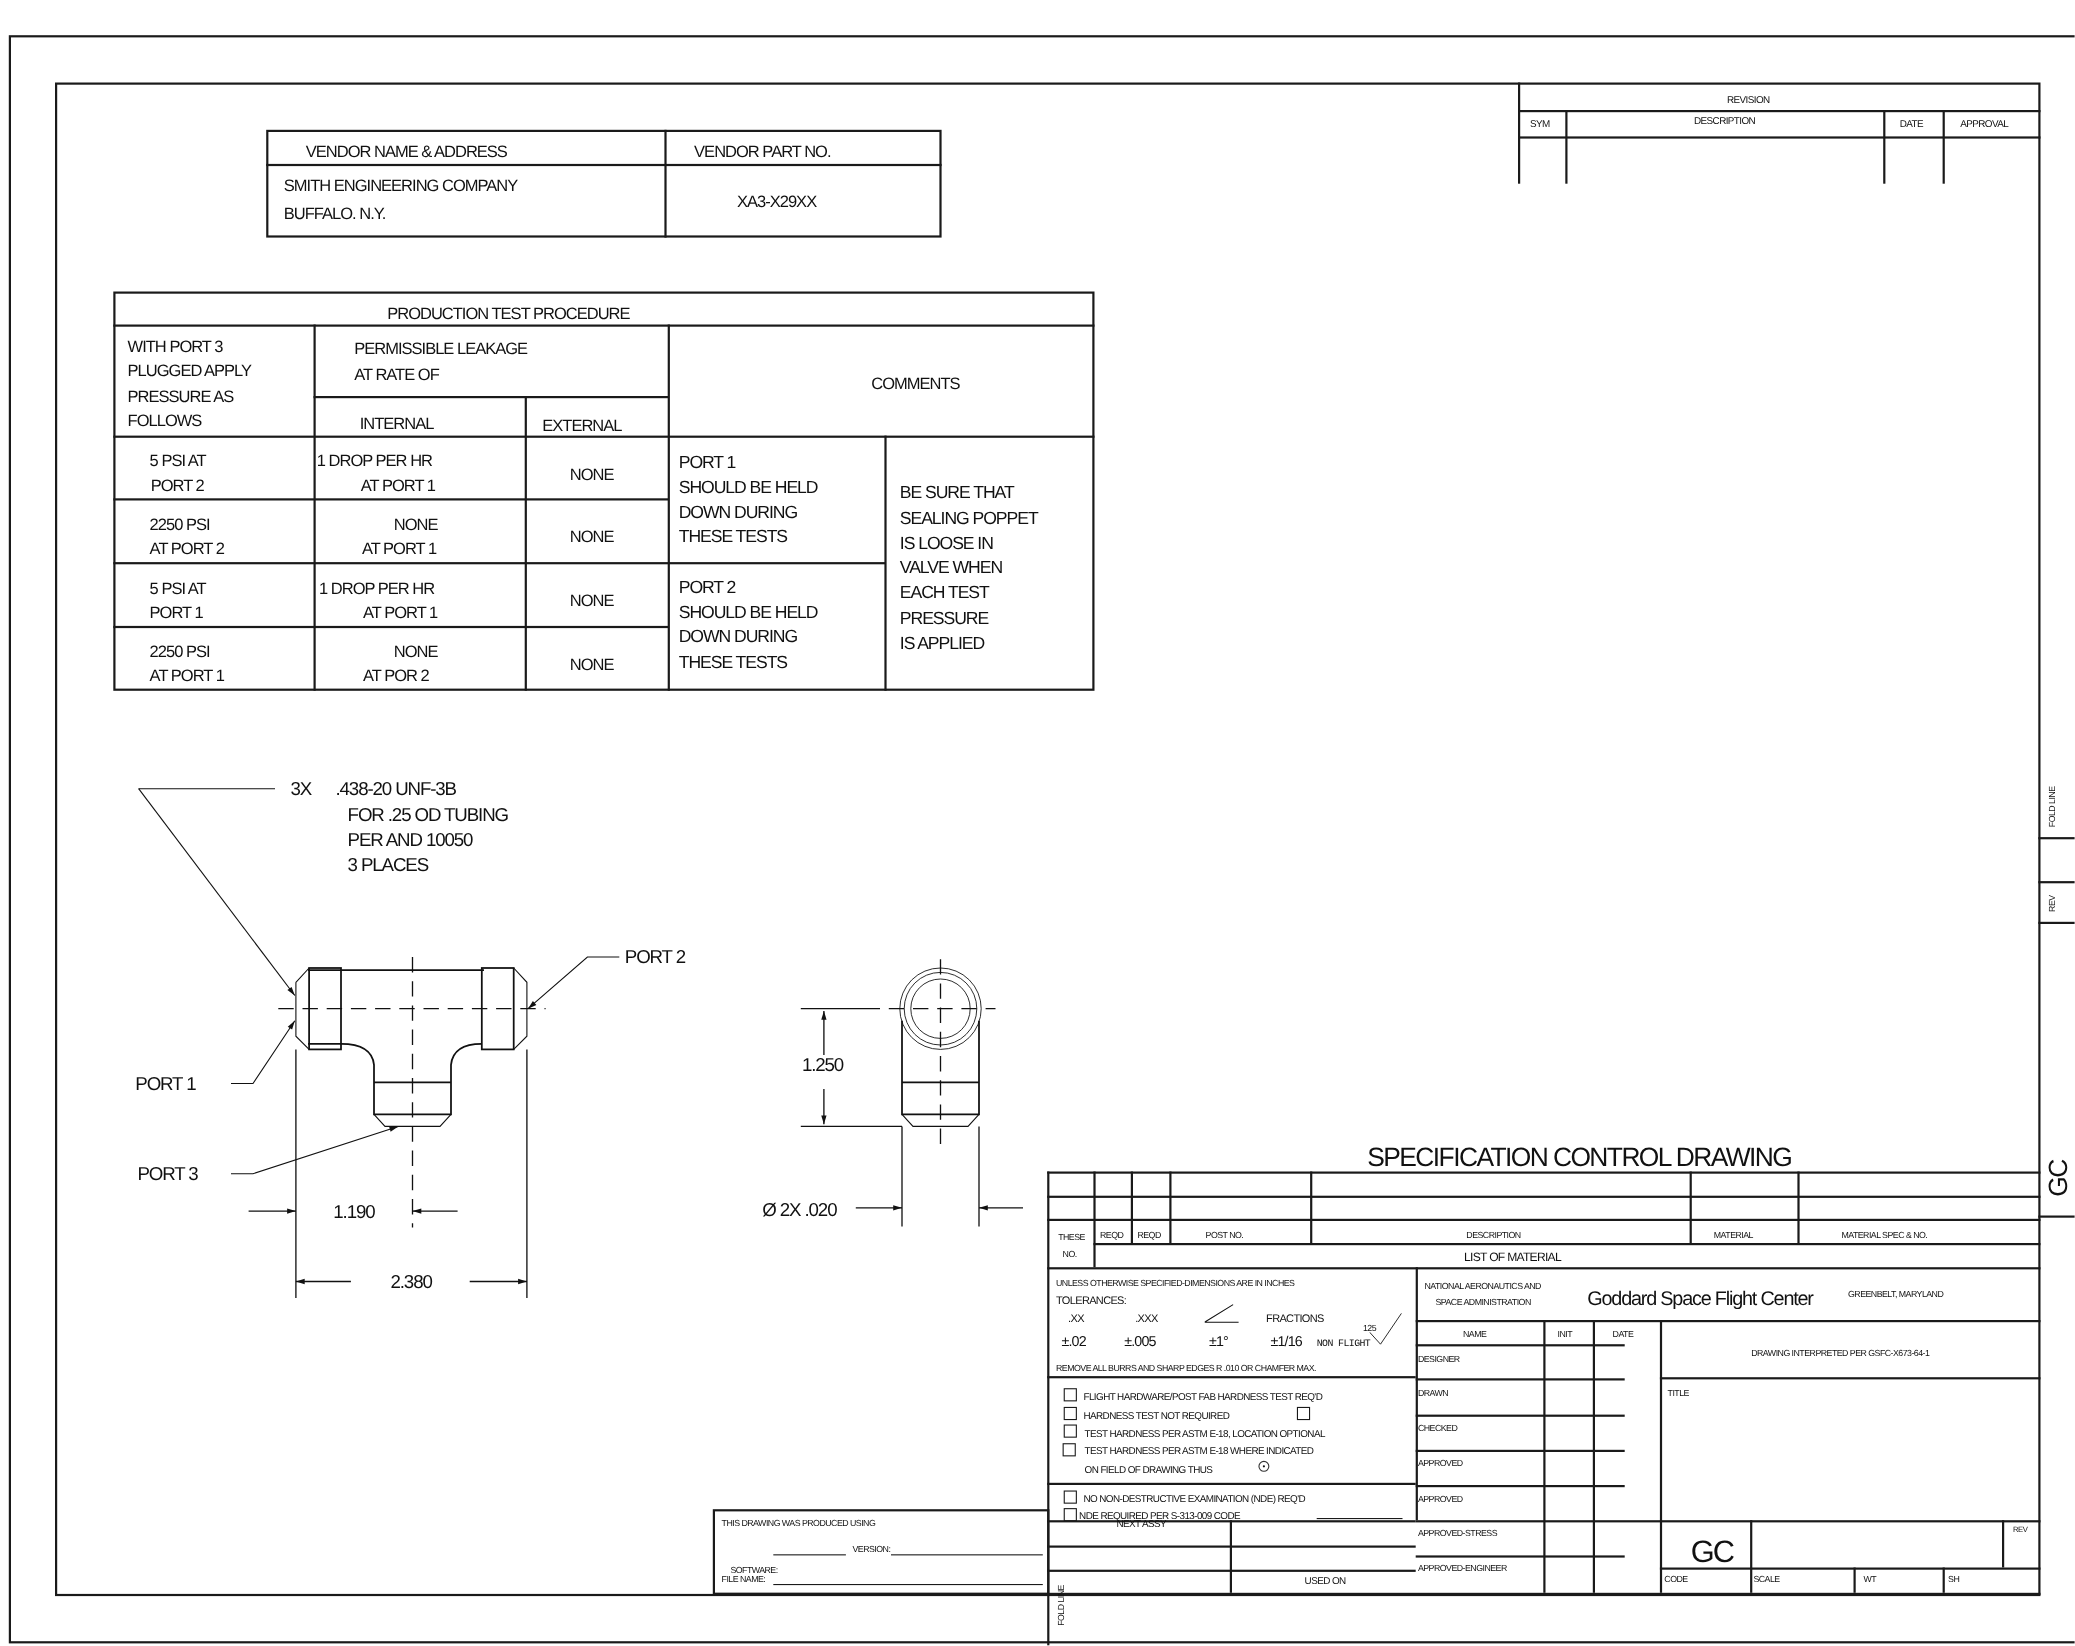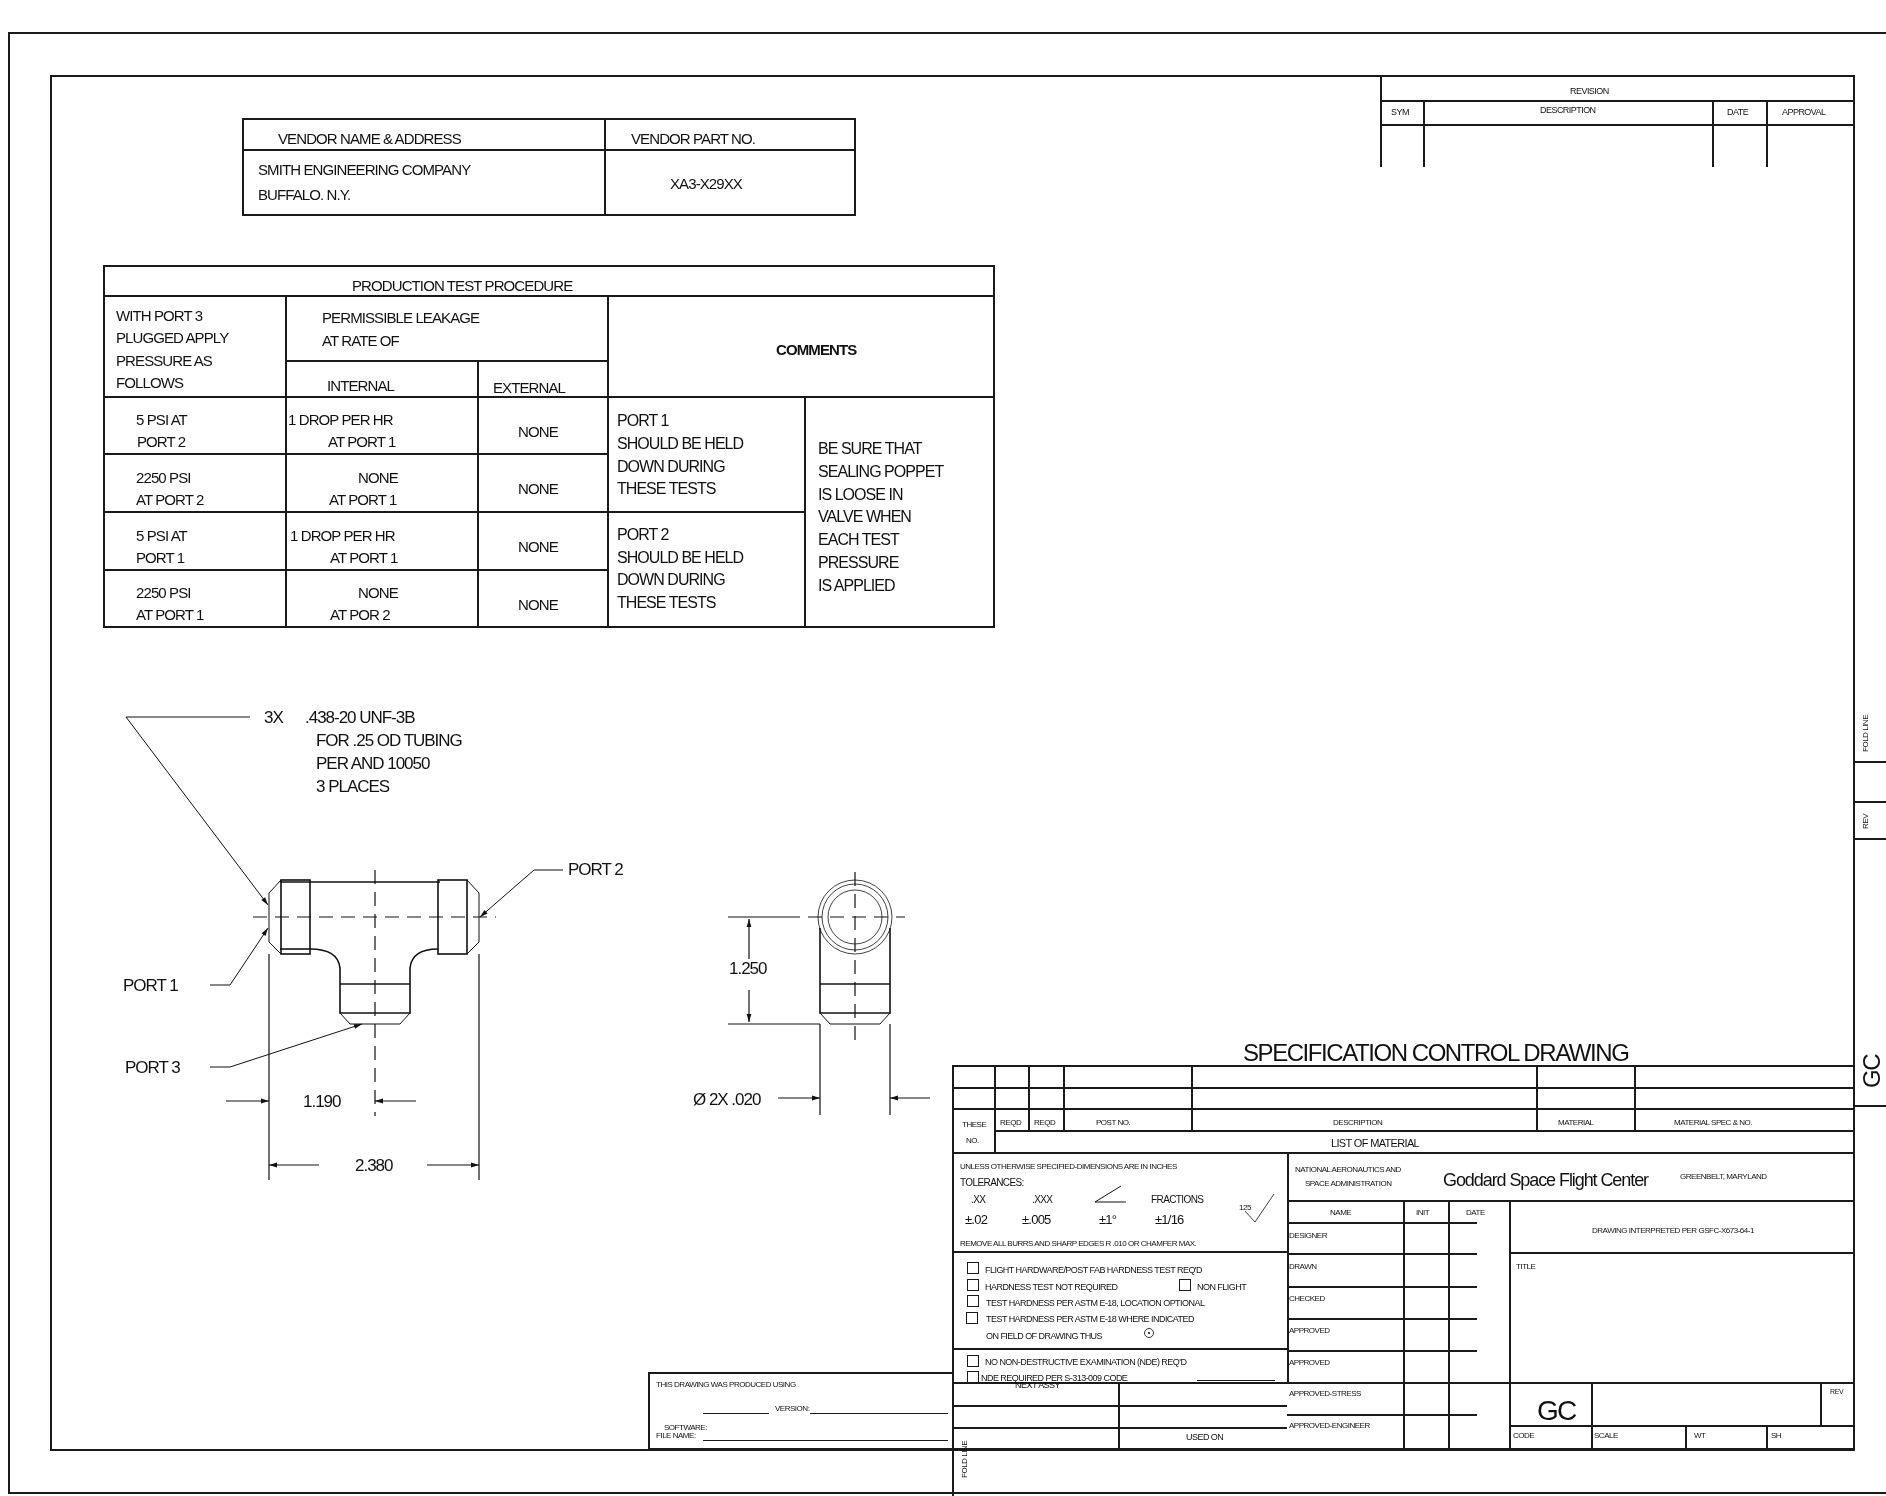--- a/index.html
+++ b/index.html
@@ -74,21 +74,21 @@
 
   <span class="t s15" style="left:116px; top:308px;">WITH PORT 3</span>
   <span class="t s15" style="left:116px; top:330px;">PLUGGED APPLY</span>
   <span class="t s15" style="left:116px; top:353px;">PRESSURE AS</span>
   <span class="t s15" style="left:116px; top:375px;text-align:center;">FOLLOWS</span>
 
   <span class="t s15" style="left:322px; top:310px;">PERMISSIBLE LEAKAGE</span>
   <span class="t s15" style="left:322px; top:333px;">AT RATE OF</span>
   <span class="t s15" style="left:327px; top:378px;">INTERNAL</span>
   <span class="t s15" style="left:493px; top:380px;">EXTERNAL</span>
-  <span class="t s15" style="left:776px; top:342px;font-weight:bold;">COMMENTS</span>
+  <span class="t s15" style="left:792px; top:342px;">COMMENTS</span>
 
   <span class="t s15" style="left:136px; top:412px;">5 PSI AT</span>
   <span class="t s15" style="left:137px; top:434px;">PORT 2</span>
   <span class="t s15" style="left:288px; top:412px;">1 DROP PER HR</span>
   <span class="t s15" style="left:328px; top:434px;">AT PORT 1</span>
   <span class="t s15" style="left:518px; top:424px;">NONE</span>
 
   <span class="t s15" style="left:136px; top:470px;">2250 PSI</span>
   <span class="t s15" style="left:136px; top:492px;">AT PORT 2</span>
   <span class="t s15" style="left:358px; top:470px;">NONE</span>
@@ -277,21 +277,21 @@
   </div>
   <span class="t s8" style="left:960px; top:1240px;">REMOVE ALL BURRS AND SHARP EDGES R .010 OR CHAMFER MAX.</span>
 </div>
 
 <div>
   <div class="chk" style="left:967px; top:1262px;"></div>
   <span class="t s9" style="left:985px; top:1266px;">FLIGHT HARDWARE/POST FAB HARDNESS TEST REQ'D</span>
   <div class="chk" style="left:967px; top:1279px;"></div>
   <span class="t s9" style="left:985px; top:1283px;">HARDNESS TEST NOT REQUIRED</span>
   <div class="chk" style="left:1179px; top:1279px;"></div>
-  <span class="t s9" style="left:1197px; top:1283px;">NON FLIGHT</span>
+  <span class="t s9" style="left:1197px; top:1218px;font-family:Liberation Mono, monospace;">NON FLIGHT</span>
   <div class="chk" style="left:967px; top:1295px;"></div>
   <span class="t s9" style="left:986px; top:1299px;">TEST HARDNESS PER ASTM E-18, LOCATION OPTIONAL</span>
   <div class="chk" style="left:966px; top:1312px;"></div>
   <span class="t s9" style="left:986px; top:1315px;">TEST HARDNESS PER ASTM E-18 WHERE INDICATED</span>
   <span class="t s9" style="left:986px; top:1332px;">ON FIELD OF DRAWING THUS</span>
   <div class="abs" style="left:1144px; top:1328px; width:10px; height:10px; border:1px solid #333; border-radius:50%;">
     <div style="position:absolute; left:3px; top:3px; width:2px; height:2px; background:#111; border-radius:50%;"></div>
   </div>
   <div class="hl" style="left:952px; top:1348px; width:335px;"></div>
   <div class="chk" style="left:967px; top:1355px;"></div>

